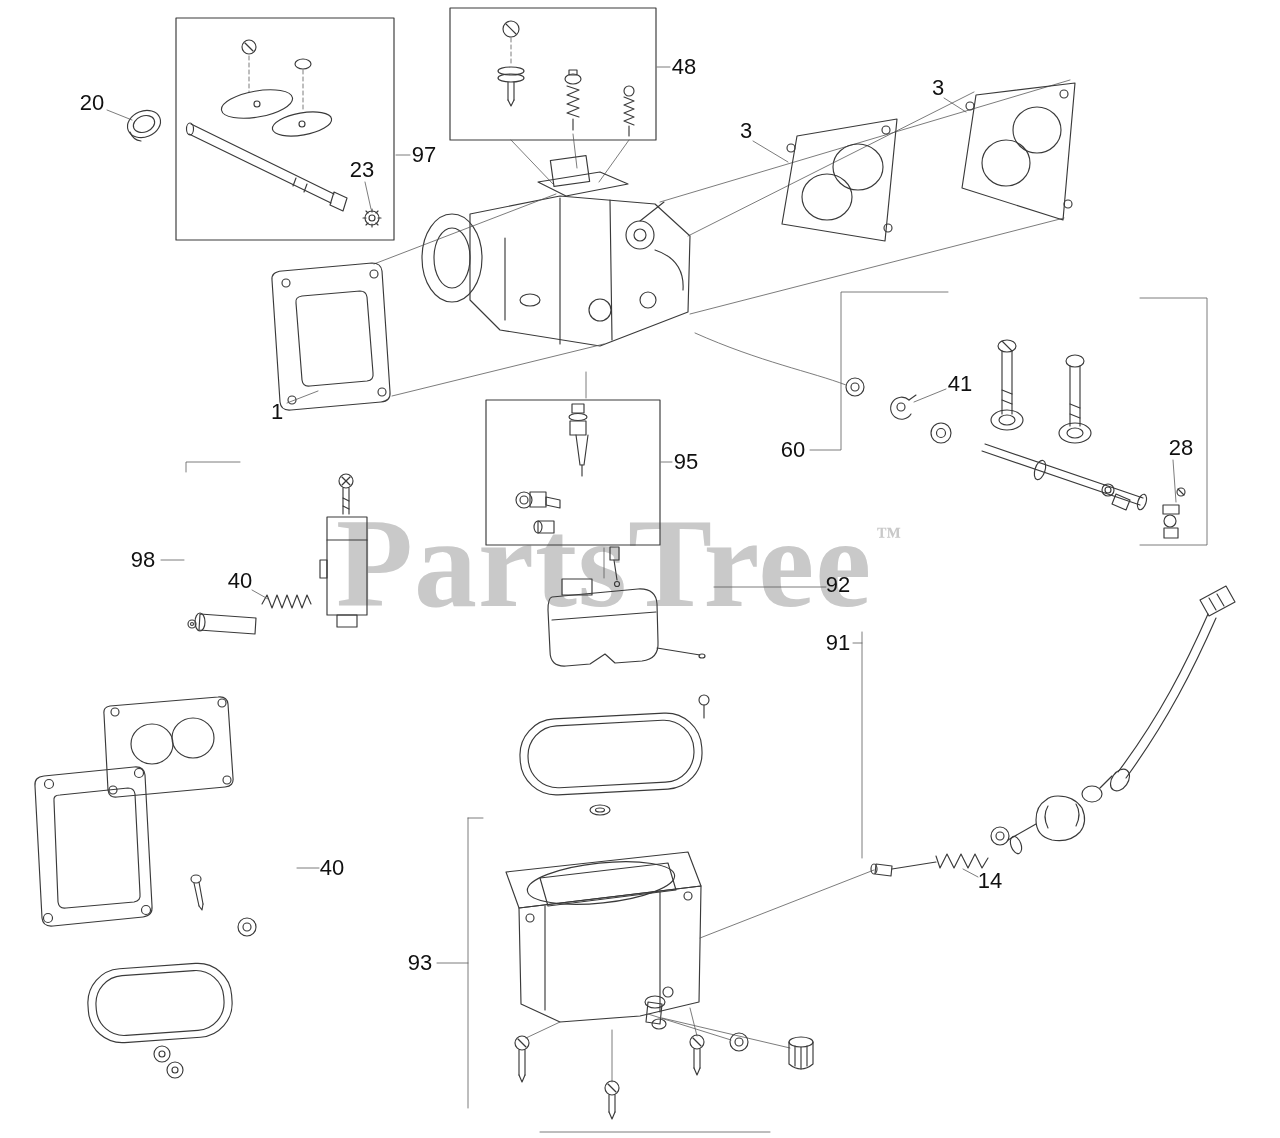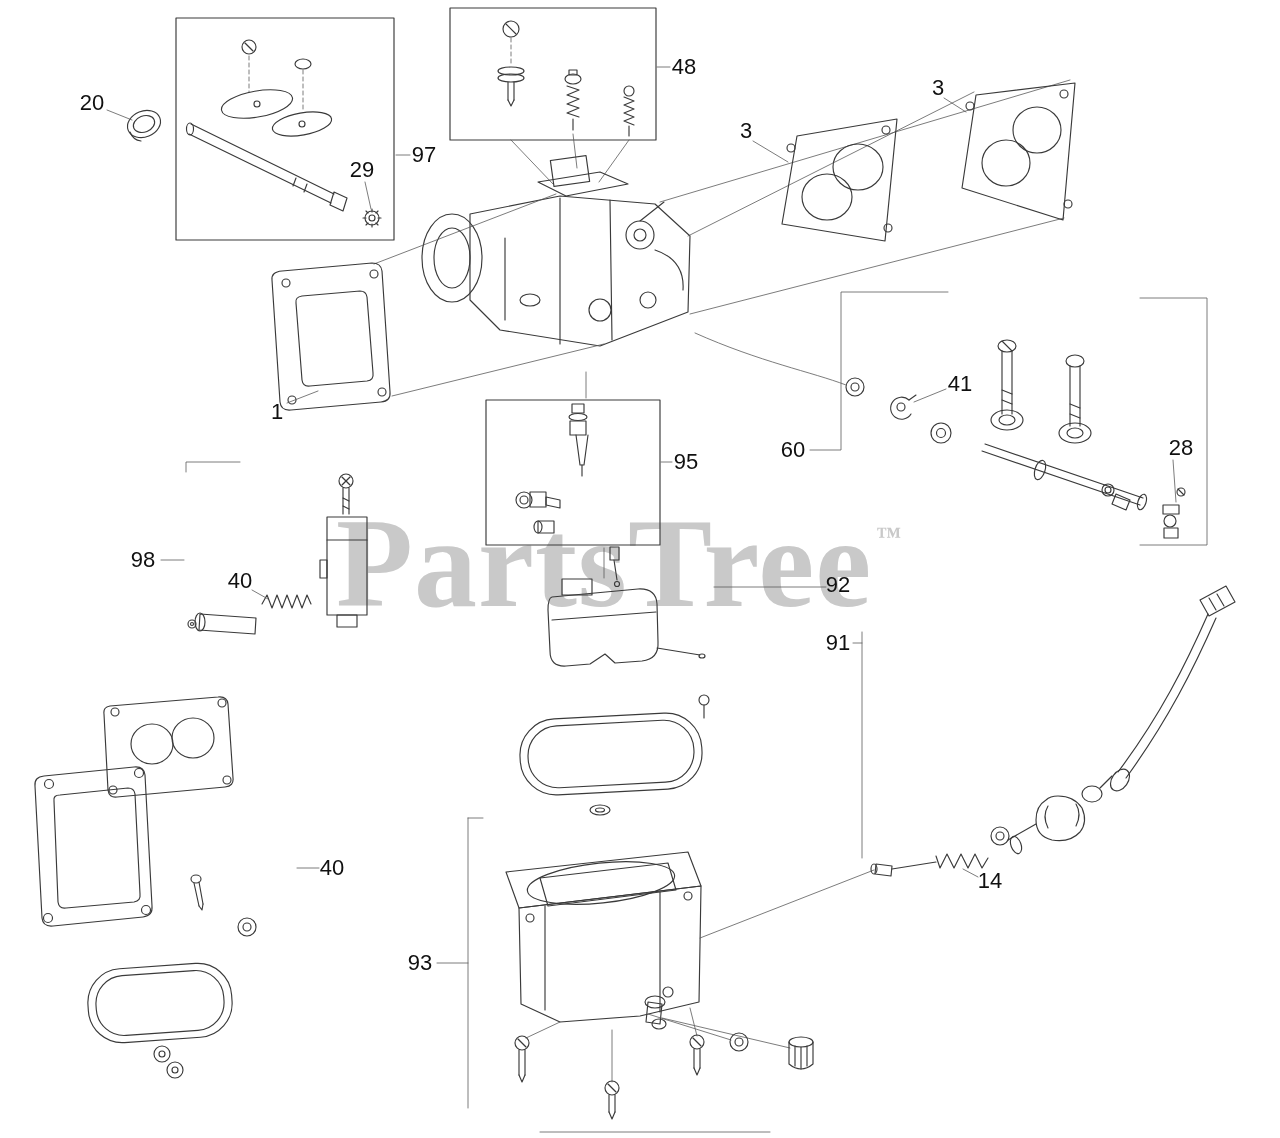--- a/index.html
+++ b/index.html
@@ -407,21 +407,21 @@
     <circle class="p" cx="162" cy="1054" r="8"></circle>
     <circle class="p" cx="162" cy="1054" r="3"></circle>
     <circle class="p" cx="175" cy="1070" r="8"></circle>
     <circle class="p" cx="175" cy="1070" r="3"></circle>
   </g>
 
 </svg>
 
 <div class="callout" style="left:92px;  top:103px">20</div>
 <div class="callout" style="left:424px; top:155px">97</div>
-<div class="callout" style="left:362px; top:170px">29</div>
+<div class="callout" style="left:362px; top:170px">23</div>
 <div class="callout" style="left:684px; top:67px">48</div>
 <div class="callout" style="left:938px; top:88px">3</div>
 <div class="callout" style="left:746px; top:131px">3</div>
 <div class="callout" style="left:277px; top:412px">1</div>
 <div class="callout" style="left:960px; top:384px">41</div>
 <div class="callout" style="left:793px; top:450px">60</div>
 <div class="callout" style="left:1181px;top:448px">28</div>
 <div class="callout" style="left:686px; top:462px">95</div>
 <div class="callout" style="left:143px; top:560px">98</div>
 <div class="callout" style="left:240px; top:581px">40</div>

